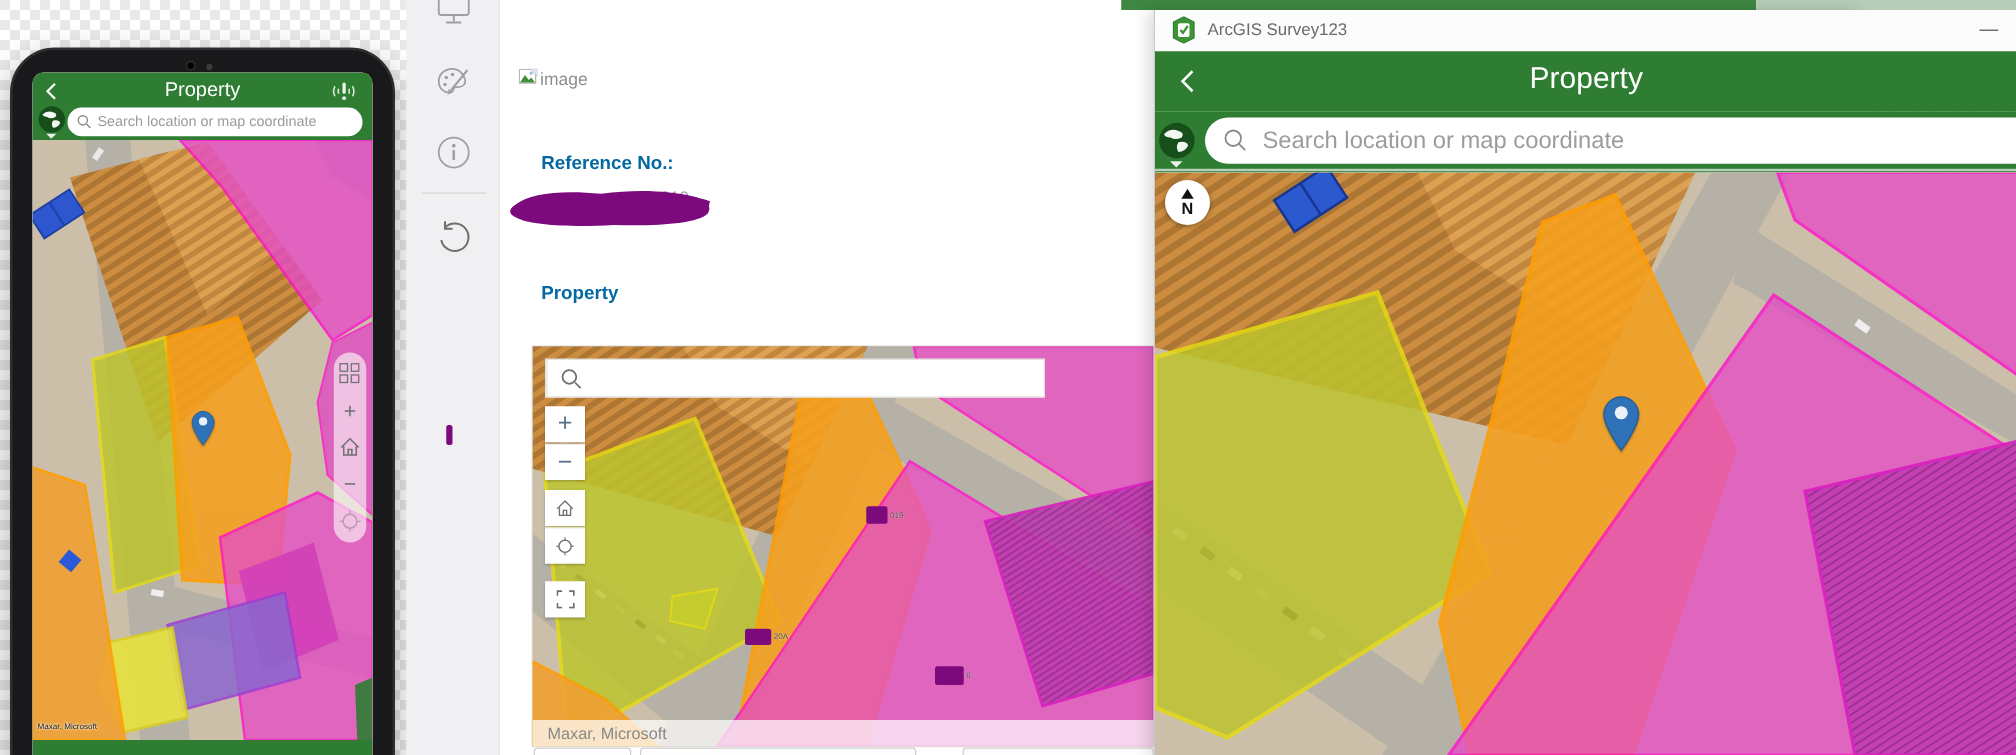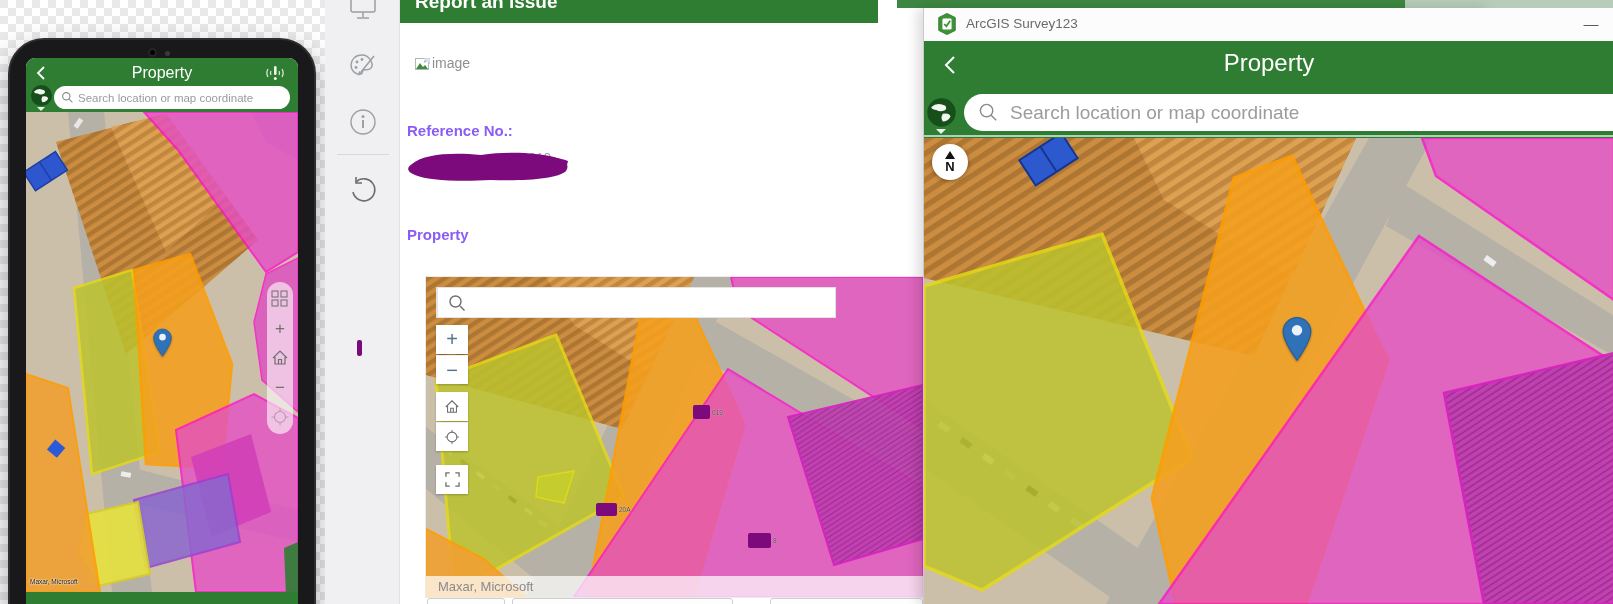--- a/index.html
+++ b/index.html
@@ -37,22 +37,22 @@
   
   .dtoolbar{left:325px;top:0;width:75px;height:604px;background:#f0eff1;border-right:1px solid #e2e2e2;}
   .dicon{left:22px;width:32px;height:32px;color:#9aa0a3;}
   .ddivider{left:12px;top:154px;width:52px;height:1px;background:#d8d8d8;}
   .dcaret{left:32px;top:340px;width:5px;height:16px;border-radius:2px;background:#7c0a7c;}
 
   
   .fpanel{left:400px;top:0;width:523px;height:604px;background:#fff;}
   .f-head{left:0;top:0;width:478px;height:23px;background:#2e7d33;overflow:hidden;}
   .f-head span{position:absolute;left:15px;top:-9px;color:#fff;font-size:19px;font-weight:bold;}
-  .f-imgrow{left:15px;top:55px;display:flex;align-items:flex-end;gap:2px;color:#8f8f8f;font-size:14px;}
-  .f-label{left:7px;font-size:15px;font-weight:bold;color:#8b5cf6;}
+  .f-imgrow{left:15px;top:55px;display:flex;align-items:flex-start;gap:2px;color:#8f8f8f;font-size:14px;}
+  .f-label{left:33px;font-size:15px;font-weight:bold;color:#0369a1;}
   .f-redacted-text{left:110px;top:150px;font-size:13.5px;color:#a097a0;}
   .f-scribble{left:6px;top:149px;width:168px;height:37px;}
   .f-map{left:26px;top:277px;width:497px;height:320px;overflow:hidden;background:#cbbfa9;box-shadow:0 0 0 1px rgba(0,0,0,.08);}
   .m-search{left:10px;top:10px;width:400px;height:31px;background:#fff;border:1px solid #e3e3e3;display:flex;}
   .m-search input{flex:1;border:none;outline:none;font-size:14px;color:#444;padding:0 10px;background:transparent;font-family:"Liberation Sans",sans-serif;}
   .m-search input::placeholder{color:#9a9a9a;}
   .m-magbtn{width:38px;border-left:1px solid #e6e6e6;display:flex;align-items:center;justify-content:center;color:#6e6e6e;}
   .mapbtn{left:10px;width:32px;height:29px;background:#fff;display:flex;align-items:center;justify-content:center;
     color:#56718c;font-size:20px;box-shadow:0 1px 2px rgba(0,0,0,.25);cursor:pointer;}
   .mapbtn.gray{color:#6e6e6e;}
@@ -215,23 +215,20 @@
       </svg>
     <div class="abs ddivider"></div>
     <svg class="abs dicon" style="top:174px" viewBox="0 0 32 32">
       <path d="M9,8 A11,11 0 1 1 6,18" fill="none" stroke="#6e6e6e" stroke-width="1.6"></path>
       <polyline points="9,3 9,9 15,9" fill="none" stroke="#6e6e6e" stroke-width="1.6"></polyline>
       </svg>
     <div class="abs dcaret"></div>
   </div>
 
   <div class="abs fpanel">
-    <div class="abs f-head">
-      <span>Report an issue</span>
-    </div>
     <div class="abs f-imgrow">
       <svg width="15" height="13" viewBox="0 0 15 13">
         <rect x="0.5" y="0.5" width="13" height="11" fill="#fff" stroke="#b5b5b5"></rect>
         <polygon points="1,11 5,5 8,9 10,7 13,11" fill="#3f8d3f"></polygon>
         <circle cx="10" cy="3.5" r="1.3" fill="#9ec2e0"></circle>
         <polygon points="9,0 15,0 15,6" fill="#dce9f5" stroke="#b5b5b5" stroke-width="0.5"></polygon>
         </svg>
       <span>image</span>
     </div>
     <div class="abs f-label" style="top:122px">Reference No.:</div>

